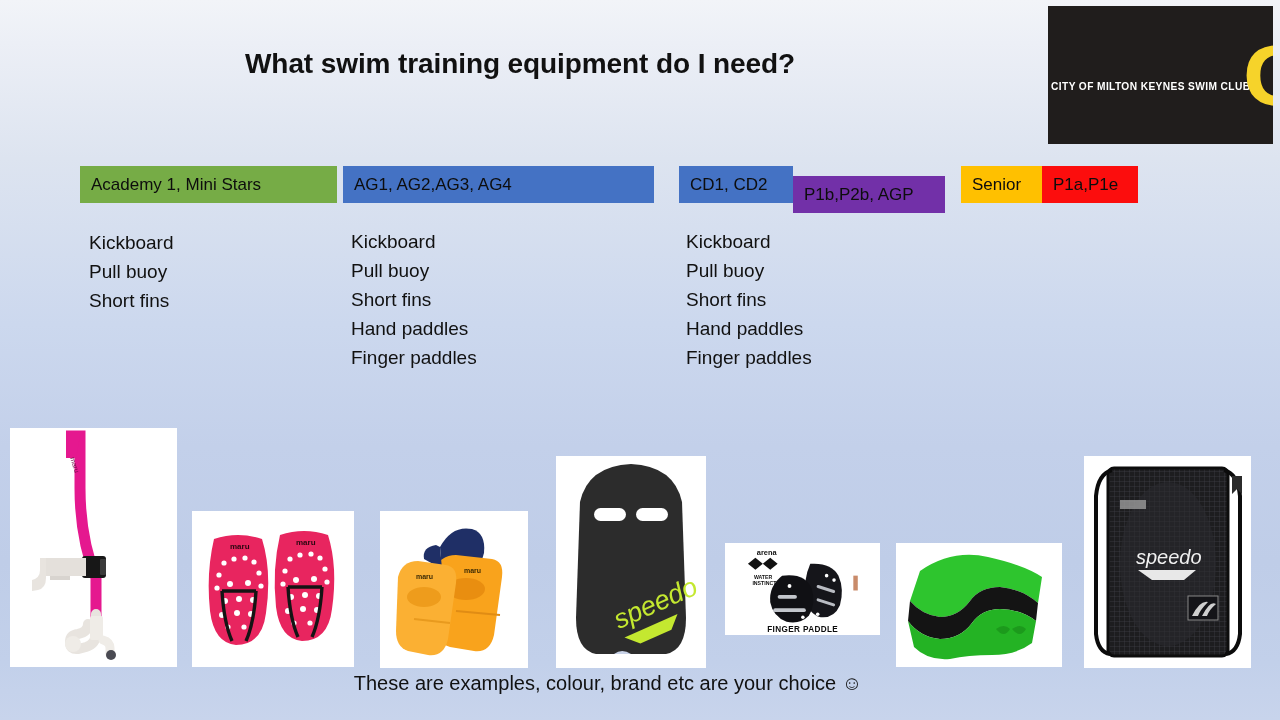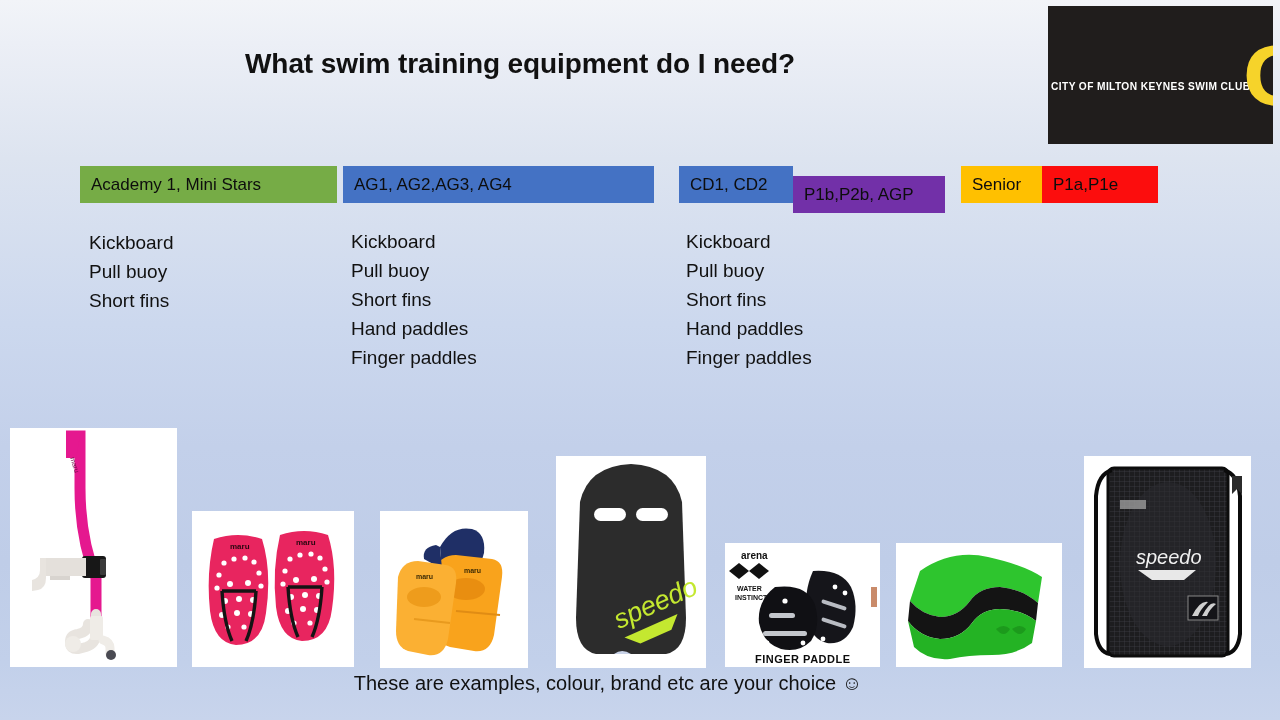--- a/index.html
+++ b/index.html
@@ -78,21 +78,21 @@
     color: #0d0d0d;
     font-size: 17px;
     padding-left: 11px;
     white-space: nowrap;
   }
   #bar-academy  { left: 80px;   top: 166px; width: 257px; background: #76ac46; }
   #bar-ag       { left: 343px;  top: 166px; width: 311px; background: #4472c4; }
   #bar-cd       { left: 679px;  top: 166px; width: 114px; background: #4472c4; }
   #bar-p1b      { left: 793px;  top: 176px; width: 152px; background: #7230a8; }
   #bar-senior   { left: 961px;  top: 166px; width: 81px;  background: #ffc000; }
-  #bar-p1a      { left: 1042px; top: 166px; width: 116px; background: #fc0d0d; }
+  #bar-p1a      { left: 1042px; top: 166px; width: 96px; background: #fc0d0d; }
 
   
   .eq-list {
     position: absolute;
     font-size: 19px;
     color: #111;
     line-height: 29px;
   }
   #list-1 { left: 89px;  top: 228px; }
   #list-2 { left: 351px; top: 227px; }
@@ -103,21 +103,21 @@
   .photo {
     position: absolute;
     background: #ffffff;
     overflow: hidden;
     margin-top: 32px;
   }
   #photo-snorkel      { left: 10px;   top: 396px; width: 167px; height: 239px; }
   #photo-hand-paddles { left: 192px;  top: 479px; width: 162px; height: 156px; }
   #photo-fins         { left: 380px;  top: 479px; width: 148px; height: 157px; }
   #photo-kickboard    { left: 556px;  top: 424px; width: 150px; height: 212px; }
-  #photo-finger       { left: 725px;  top: 511px; width: 155px; height: 124px; }
+  #photo-finger       { left: 725px;  top: 511px; width: 155px; height: 92px; }
   #photo-pull-buoy    { left: 896px;  top: 511px; width: 166px; height: 124px; }
   #photo-mesh-bag     { left: 1084px; top: 424px; width: 167px; height: 212px; }
   .photo svg { display: block; width: 100%; height: 100%; }
 
   
   #footer {
     position: absolute;
     left: 0; top: 672px;
     width: 1216px;
     text-align: center;

